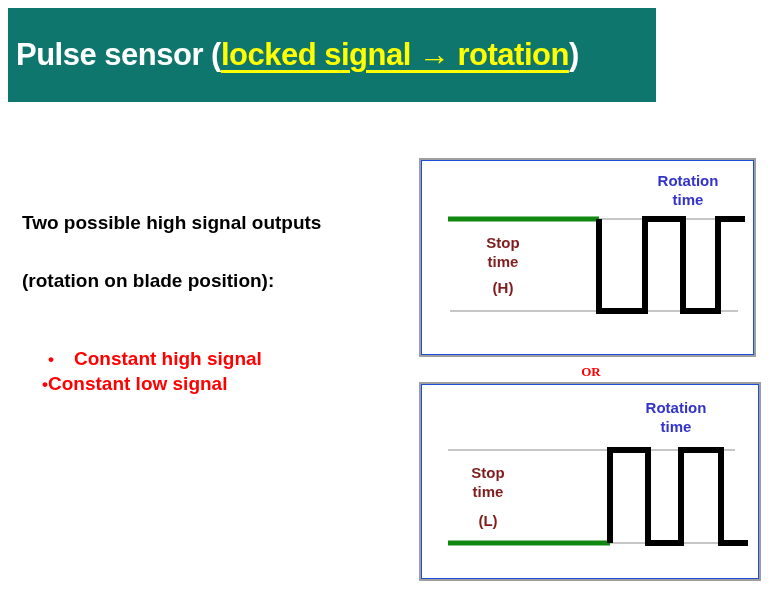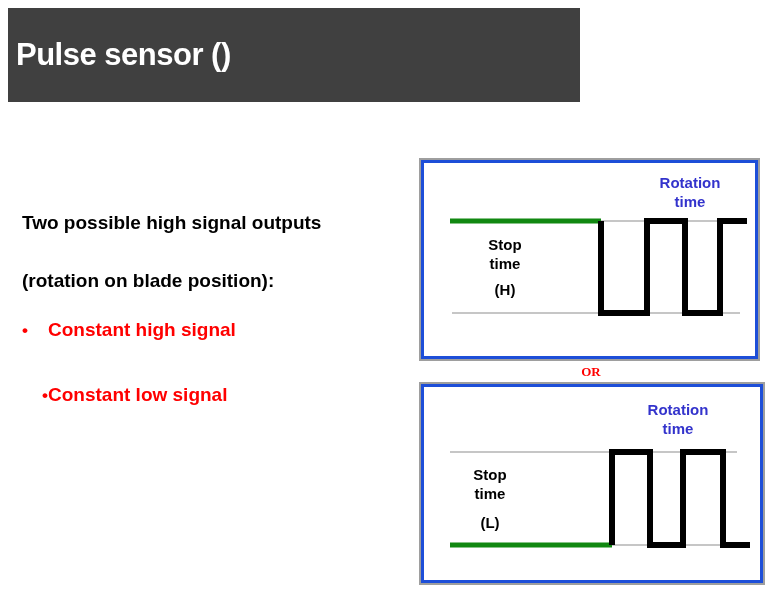--- a/index.html
+++ b/index.html
@@ -16,23 +16,23 @@
     position: absolute;
     inset: 0;
     width: 768px;
     height: 590px;
   }
   
   .banner {
     position: absolute;
     left: 8px;
     top: 8px;
-    width: 572px;
+    width: 648px;
     height: 94px;
-    background: #404040;
+    background: #0f766e;
     display: flex;
     align-items: center;
     padding-left: 8px;
     box-sizing: border-box;
     white-space: nowrap;
   }
   .banner .t-prefix, .banner .t-suffix {
     color: #ffffff;
     font-weight: bold;
     font-size: 31px;
@@ -59,32 +59,32 @@
   .intro-1 { top: 212px; }
   .intro-2 { top: 270px; }
   .bullet-row {
     position: absolute;
     left: 22px;
     color: #FF0000;
     font-weight: bold;
     font-size: 19px;
     white-space: nowrap;
   }
-  .bullet-1 { top: 319px; }
-  .bullet-2 { top: 384px; text-align: right; }
+  .bullet-1 { top: 348px; margin-left: 26px; }
+  .bullet-2 { top: 373px; text-align: right; }
   .bullet-row .dot {
     display: inline-block;
     width: 26px;
     font-size: 17px;
   }
   
   .diagram-box {
     position: absolute;
     background: #ffffff;
-    border: 3px solid #1d4ed8;
+    border: 1px solid #1d4ed8;
     outline: 2px solid #9e9e9e;
   }
   .box-high {
     left: 421px;
     top: 160px;
     width: 331px;
     height: 193px;
   }
   .box-low {
     left: 421px;
@@ -100,21 +100,21 @@
   .diag-label {
     position: absolute;
     font-weight: bold;
     font-size: 15px;
     line-height: 19px;
     text-align: center;
     white-space: pre-line;
     width: 110px;
   }
   .rotation-label { color: #3333CC; }
-  .stop-label, .level-label { color: #000000; }
+  .stop-label, .level-label { color: #7f1d1d; }
 
   .box-high .rotation-label { left: 211px; top: 10px; }
   .box-high .stop-label     { left: 26px;  top: 72px; }
   .box-high .level-label    { left: 26px;  top: 117px; }
 
   .box-low .rotation-label  { left: 199px; top: 13px; }
   .box-low .stop-label      { left: 11px;  top: 78px; }
   .box-low .level-label     { left: 11px;  top: 126px; }
 
   
@@ -130,20 +130,21 @@
     font-family: Liberation Serif, serif;
   }
 </style>
 </head>
 <body>
 
 <div class="slide">
 
   <div class="banner">
       <span class="t-prefix">Pulse sensor (</span>
+      <span class="t-highlight">locked signal → rotation</span>
       <span class="t-suffix">)</span>
     </div>
 
   <div class="intro-line intro-1">Two possible high signal outputs</div>
   <div class="intro-line intro-2">(rotation on blade position):</div>
 
   <div class="bullet-row bullet-1"><span class="dot">•</span><span>Constant high signal</span></div>
   <div class="bullet-row bullet-2"><span class="dot">•</span><span>Constant low signal</span></div>
 
   <div class="diagram-box box-high">

